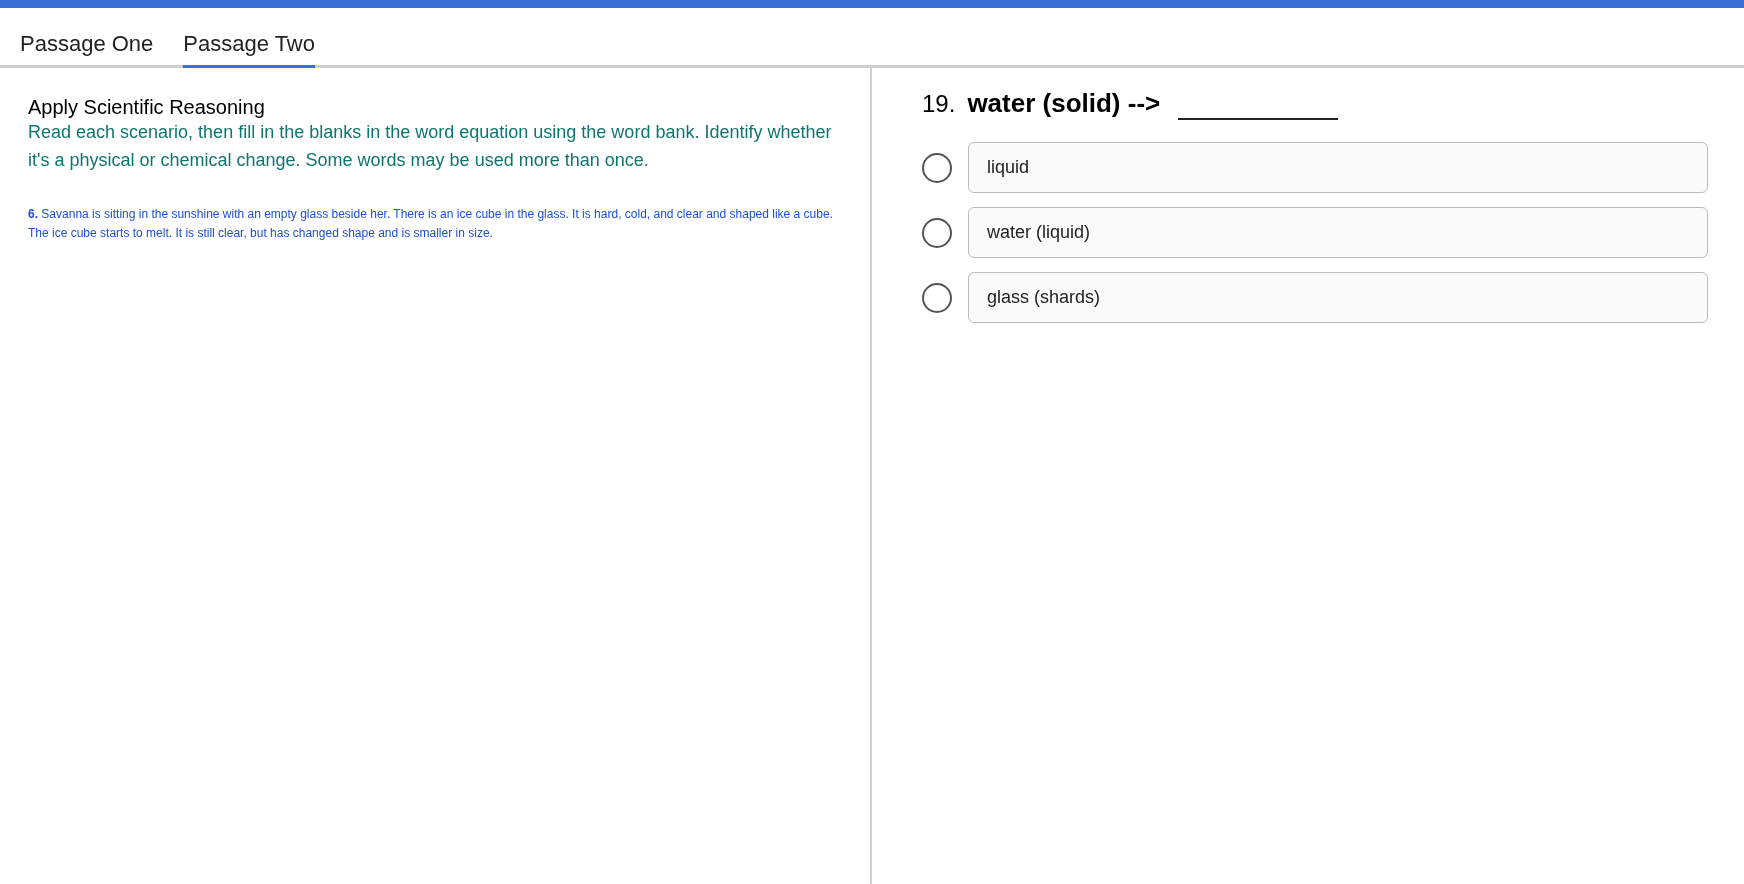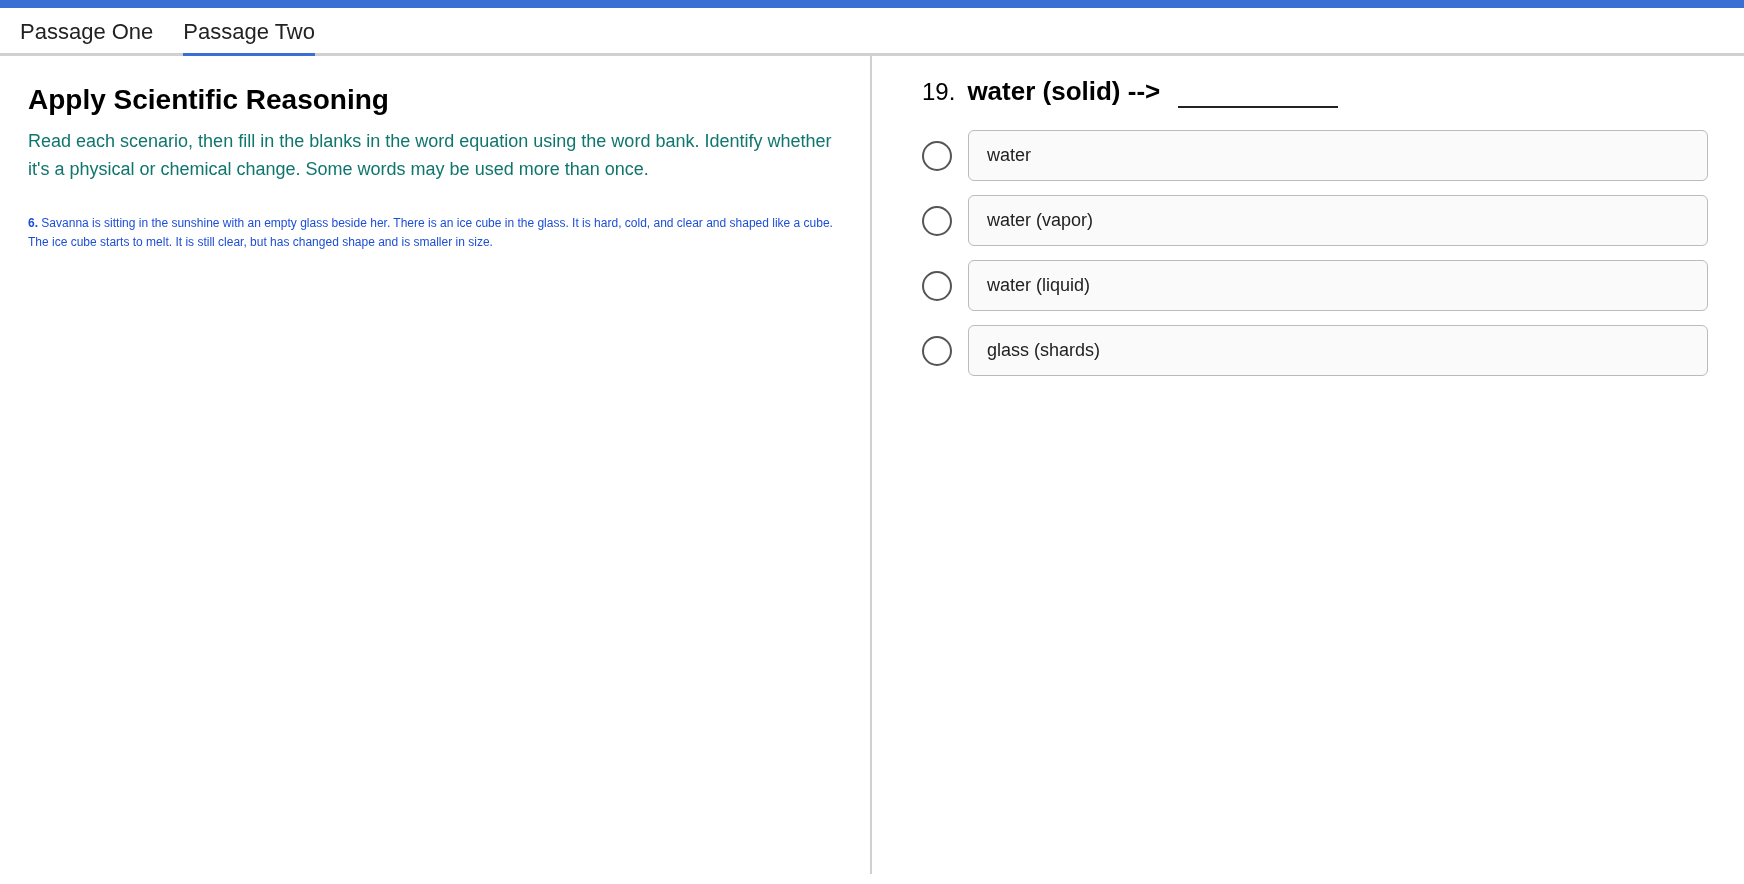--- a/index.html
+++ b/index.html
@@ -21,21 +21,21 @@
       background: #3b6fd4;
       width: 100%;
     }
 
     .tabs-row {
       display: flex;
       align-items: flex-end;
       padding: 10px 20px 0 20px;
       border-bottom: 3px solid #d0d0d0;
       gap: 30px;
-      height: 48px;
+      height: 60px;
     }
 
     .tab {
       font-size: 22px;
       color: #222;
       padding-bottom: 8px;
       cursor: pointer;
       position: relative;
     }
 
@@ -55,23 +55,22 @@
       height: calc(884px - 66px);
     }
 
     .left-panel {
       width: 50%;
       padding: 28px 32px 28px 28px;
       border-right: 2px solid #d0d0d0;
     }
 
     .apply-title {
-      font-size: 28px;
-      font-weight: bold;
-      margin-bottom: 12px;
+      font-size: 20px;
+      font-weight: normal;
     }
 
     .apply-description {
       font-size: 18px;
       line-height: 1.55;
       color: #0f766e;
       margin-bottom: 30px;
     }
 
     .scenario-text {
@@ -176,28 +175,24 @@
     <div class="question-header">
       <span class="question-number">19.</span>
       <span class="question-text">water (solid) --&gt;</span>
       <span class="underline-blank">&nbsp;</span>
     </div>
 
     <div class="options-list">
 
       <div class="option-row">
         <div class="radio-circle"></div>
-        <div class="option-box">water</div>
+        <div class="option-box">liquid</div>
       </div>
 
 
-      <div class="option-row">
-        <div class="radio-circle"></div>
-        <div class="option-box">water (vapor)</div>
-      </div>
 
       <div class="option-row">
         <div class="radio-circle"></div>
         <div class="option-box">water (liquid)</div>
       </div>
 
       <div class="option-row">
         <div class="radio-circle"></div>
         <div class="option-box">glass (shards)</div>
       </div>

